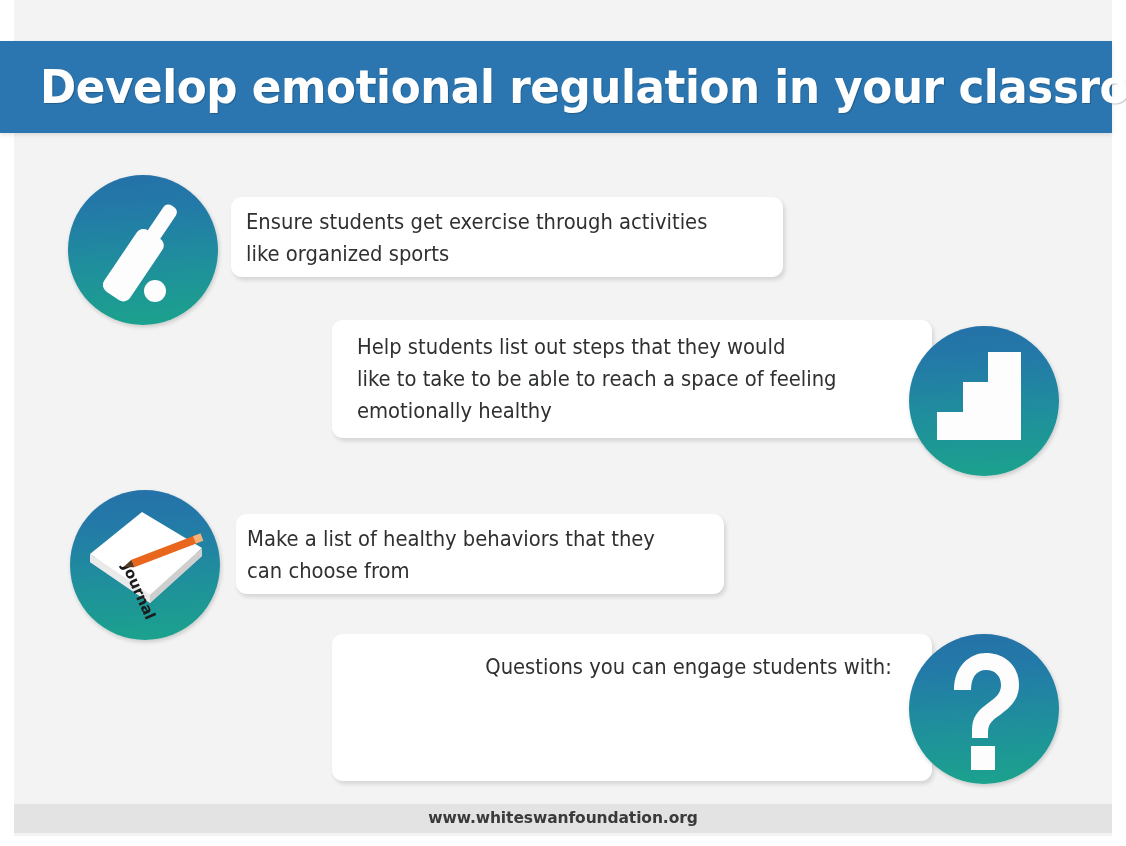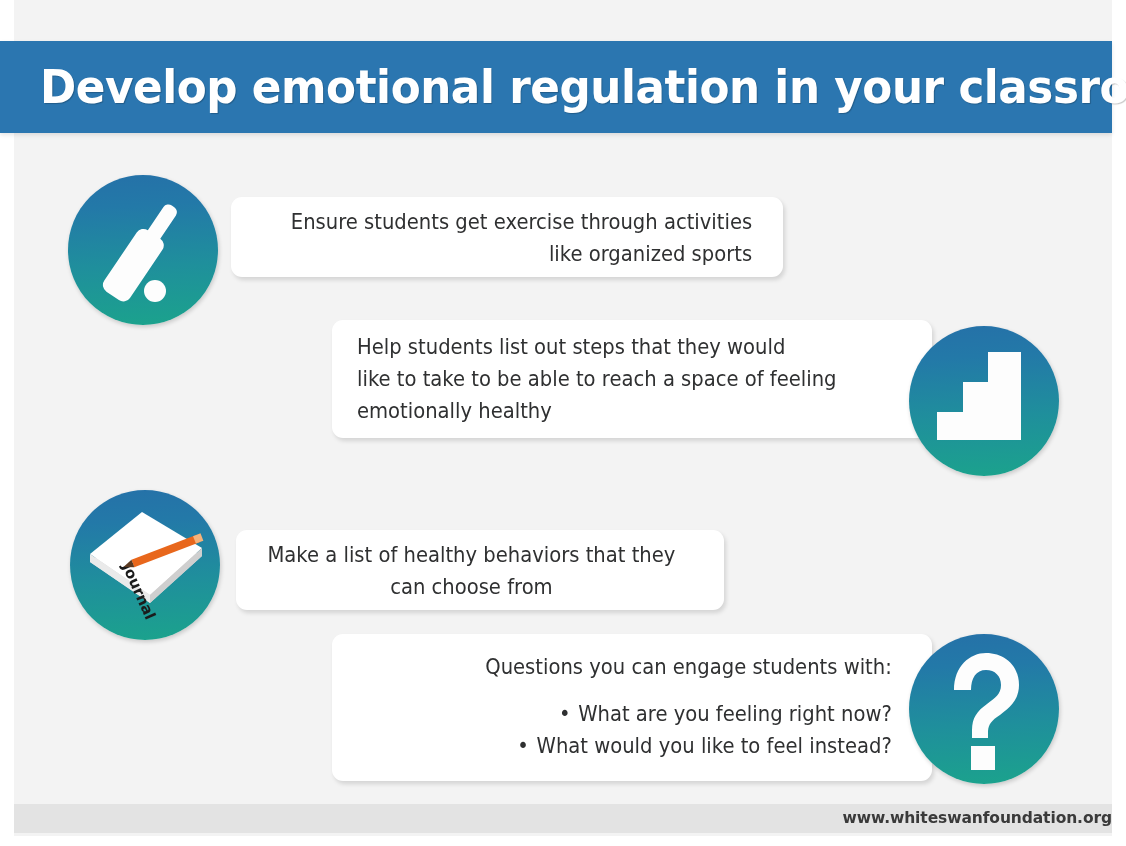--- a/index.html
+++ b/index.html
@@ -99,21 +99,21 @@
     height: 29px;
     background: #e3e3e3;
   }
   .footer-url {
     position: absolute;
     left: 0;
     top: 0;
     width: 1098px;
     height: 29px;
     line-height: 29px;
-    text-align: right;
+    text-align: center;
     font-family: "DejaVu Sans", sans-serif;
     font-weight: bold;
     font-size: 15.5px;
     color: #3a3a3a;
     letter-spacing: -0.1px;
   }
 
   
   .q-lead {
     font-family: "DejaVu Sans", sans-serif;
@@ -147,21 +147,21 @@
 
 <div id="poster">
 
   <div class="canvas"></div>
 
   <div class="banner">
     <div class="banner-title"><span class="banner-title-inner">Develop emotional regulation in your classroom</span></div>
   </div>
 
   <div class="row" style="left:0;top:0;">
-    <div class="card" style="left:231px; top:197px; width:552px; height:80px;text-align:right;">
+    <div class="card" style="left:231px; top:197px; width:552px; height:80px;">
       <div class="card-text" style="position:absolute; left:15px; top:9px; width:530px;">Ensure students get exercise through activities
 like organized sports</div>
     </div>
 
     <div class="circle" style="left:68px; top:175px; width:150px; height:150px;">
       <svg width="150" height="150" viewBox="0 0 150 150" aria-hidden="true">
         <g transform="rotate(34 75 75)">
           <rect x="68" y="22" width="15" height="40" rx="6" fill="#fdfdfd"></rect>
           <rect x="60" y="56" width="31" height="74" rx="8" fill="#fdfdfd"></rect>
         </g>
@@ -178,21 +178,21 @@
     </div>
 
     <div class="circle" style="left:909px; top:326px; width:150px; height:150px;">
       <svg width="150" height="150" viewBox="0 0 150 150" aria-hidden="true">
         <polygon points="79,26 112,26 112,114 28,114 28,86 54,86 54,56 79,56" fill="#fdfdfd"></polygon>
       </svg>
     </div>
   </div>
 
   <div class="row" style="left:0;top:0;">
-    <div class="card" style="left:236px; top:530px; width:488px; height:80px;text-align:center;">
+    <div class="card" style="left:236px; top:514px; width:488px; height:80px;">
       <div class="card-text" style="position:absolute; left:11px; top:9px; width:470px;">Make a list of healthy behaviors that they
 can choose from</div>
     </div>
 
     <div class="circle" style="left:70px; top:490px; width:150px; height:150px;">
       <svg width="150" height="150" viewBox="0 0 150 150" aria-hidden="true">
 
         <g transform="translate(0,2)">
           <polygon points="20,70 72,28 132,64 80,111" fill="#d9d9d9"></polygon>
           <polygon points="20,62 72,20 132,56 80,103" fill="#ffffff"></polygon>
@@ -208,24 +208,20 @@
           <polygon points="62,63 62,71 52,67" fill="#5a3a22"></polygon>
         </g>
       </svg>
     </div>
   </div>
 
   <div class="row" style="left:0;top:0;">
     <div class="card" style="left:332px; top:634px; width:600px; height:147px;text-align:right;">
       <div style="position:absolute; left:25px; top:18px; width:560px;">
         <div class="q-lead">Questions you can engage students with:</div>
-        <ul class="q-list">
-          <li>What are you feeling right now?</li>
-          <li>What would you like to feel instead?</li>
-        </ul>
       </div>
     </div>
 
     <div class="circle" style="left:909px; top:634px; width:150px; height:150px;">
       <svg width="150" height="150" viewBox="0 0 150 150" aria-hidden="true">
         <path d="M45 56 C45 32 61 19 77 19 C95 19 110 31 110 51
                  C110 67 99 75 88 83 C81 88 79 92 79 99 L79 104
                  L63 104 L63 96 C63 84 68 77 78 70 C86 64 92 60 92 51
                  C92 42 86 36 77 36 C67 36 62 44 62 56 Z" fill="#fdfdfd"></path>
         <rect x="62" y="112" width="24" height="24" fill="#fdfdfd"></rect>

